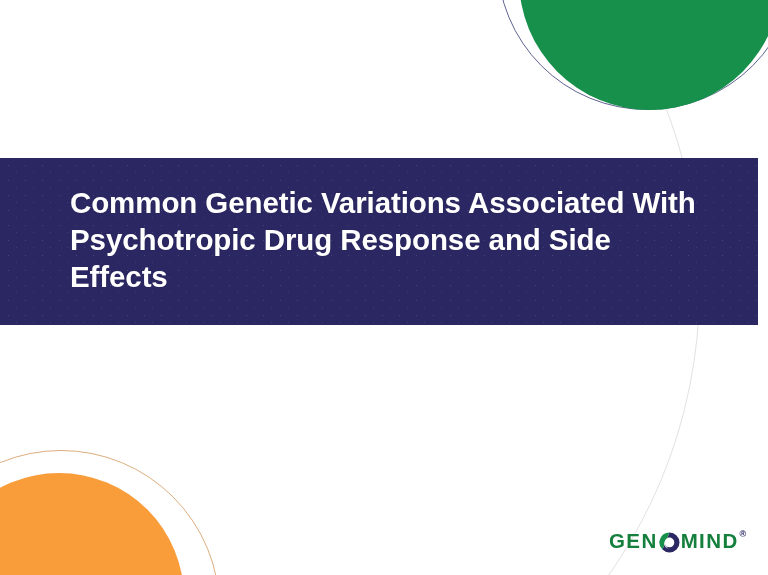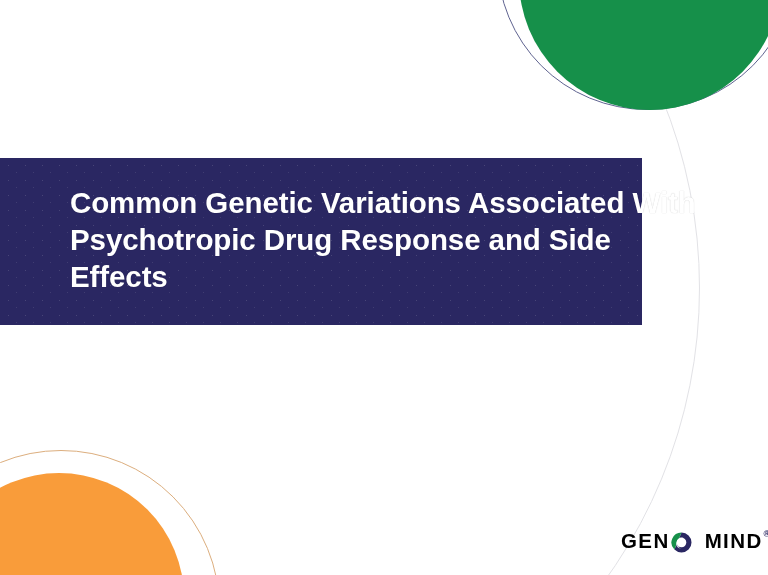--- a/index.html
+++ b/index.html
@@ -74,21 +74,21 @@
     border: 1.6px solid #e2e2e6;
     background: transparent;
     box-sizing: border-box;
   }
 
   
   #title-band {
     position: absolute;
     left: 0;
     top: 158px;
-    width: 642px;
+    width: 758px;
     height: 167px;
     background: #2a2762;
     
     background-image:
       radial-gradient(circle, rgba(255,255,255,0.14) 0.7px, transparent 0.9px),
       radial-gradient(circle, rgba(255,255,255,0.10) 0.7px, transparent 0.9px);
     background-size: 17px 15px, 17px 15px;
     background-position: 0 0, 8px 7px;
     box-shadow: 0 1px 0 rgba(255,255,255,0.35);
   }
@@ -111,27 +111,26 @@
   
   #logo {
     position: absolute;
     left: 609px;
     top: 528px;
     height: 26px;
     display: flex;
     align-items: center;
   }
   #logo .wordpart {
-    color: #000000;
+    color: #15803d;
     font-family: "Liberation Sans", sans-serif;
     font-weight: bold;
     font-size: 20.5px;
     letter-spacing: 1.4px;
     line-height: 1;
-    margin-left: 12px;
   }
   #logo-mark {
     display: inline-block;
     width: 21px;
     height: 21px;
     margin: 0 1px 0 1px;
     position: relative;
     top: 1px;
   }
   #logo-reg {

